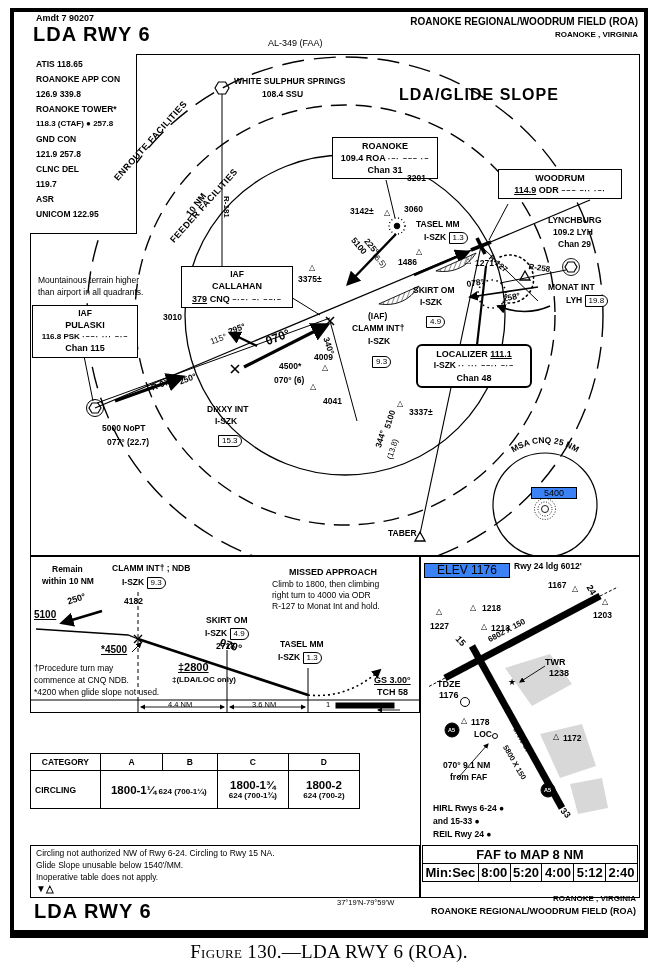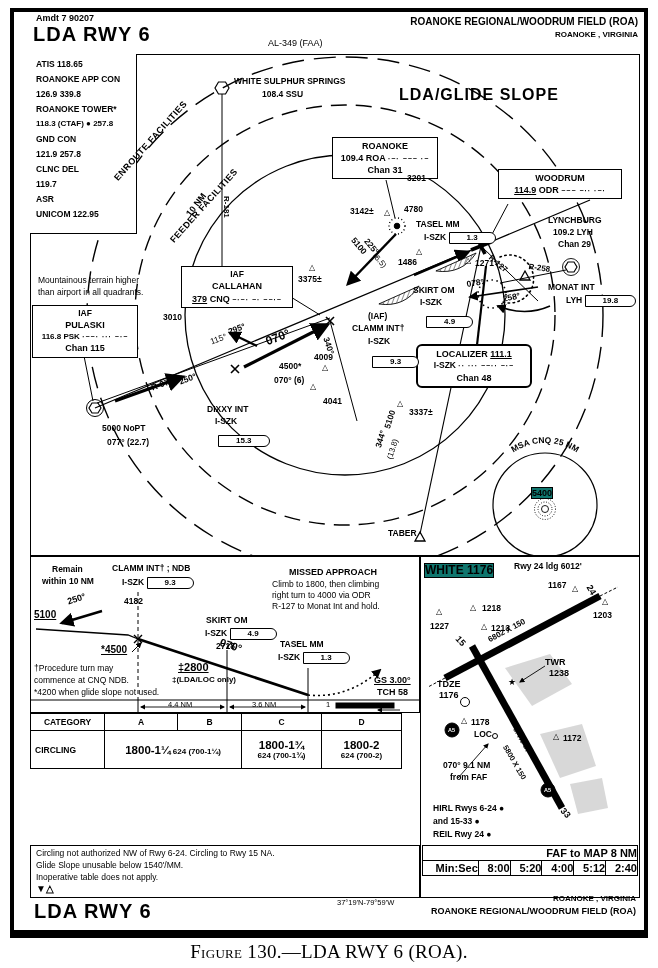--- a/index.html
+++ b/index.html
@@ -7,32 +7,32 @@
   .plate{position:absolute;left:10px;top:8px;width:638px;height:930px;border:4px solid #000;border-bottom-width:8px;box-sizing:border-box;background:#fff;z-index:0}
   svg{position:absolute;z-index:1;overflow:hidden}
   .box{position:absolute;border:1.5px solid #000;z-index:1;box-sizing:border-box}
   .t{position:absolute;white-space:nowrap;color:#000;line-height:1.12;z-index:2}
   .b{font-weight:bold}
   .u{text-decoration:underline}
   .cx{transform:translateX(-50%)}
   .r{transform-origin:0 0}.f75{font-size:7.5px}.f8{font-size:8px}.f85{font-size:8.5px}.f9{font-size:9px}
   .f10{font-size:10px}.f11{font-size:11px}.f12{font-size:12px}.f16{font-size:16px}.f20{font-size:20px}
   .morse{font-weight:bold;letter-spacing:1px;font-size:7px}
-  .dme{display:inline-block;border:1.2px solid #000;border-radius:0 7px 7px 0;padding:0 17px;font-weight:bold;font-size:8px;background:#fff;line-height:1.25}
-  .sqbox{display:inline-block;border:1.2px solid #000;padding:0 0;font-weight:bold;background:#0f766e}
+  .dme{display:inline-block;border:1.2px solid #000;border-radius:0 7px 7px 0;padding:0 3px;font-weight:normal;font-size:8px;background:#fff;line-height:1.25}
+  .sqbox{display:inline-block;border:1.2px solid #000;padding:0 12px;font-weight:normal;background:#3b82f6}
   .navbox{position:absolute;border:1.6px solid #000;border-radius:0;background:#fff;text-align:center;padding:2px 4px;line-height:1.35;z-index:2}
   .navbox.heavy{border-width:2.5px;border-radius:6px}
   .tri{font-size:8px;z-index:2}
   .mtab,.ftab{position:absolute;border-collapse:collapse;z-index:2;background:#fff}
   .mtab td{border:1.2px solid #000;text-align:center;padding:1px 2px;font-size:8px}
   .mtab td.cat{text-align:left;padding-left:4px;font-weight:bold;font-size:8.5px}
   .mtab tr.hd td{font-weight:bold;font-size:8.5px;height:14px}
   .mm{font-size:11.5px;font-weight:bold}
   .ms{font-size:8px}
-  .ftab td{border:1.2px solid #000;text-align:right;font-size:11px;font-weight:bold;padding:1px 0}
+  .ftab td{border:1.2px solid #000;text-align:center;font-size:13px;font-weight:bold;padding:1px 0}
   .caption{font-family:"Liberation Serif",serif;font-variant:small-caps;font-size:19px;letter-spacing:.3px;z-index:2}
 </style>
 </head>
 <body>
 
 <div class="plate"></div>
 
 <span class="t b f9" style="left:36px;top:13px">Amdt 7  90207</span>
 <span class="t b f20" style="left:33px;top:23px;letter-spacing:1px">LDA RWY 6</span>
 <span class="t f9" style="left:268px;top:38px">AL-349 (FAA)</span>
@@ -184,21 +184,21 @@
 <span class="t" style="left:372px;top:350px"><span class="dme">9.3</span></span>
 <span class="t b f85" style="left:207px;top:405px">DIXXY INT</span>
 <span class="t b f85" style="left:215px;top:417px">I-SZK</span>
 <span class="t" style="left:218px;top:429px"><span class="dme">15.3</span></span>
 <span class="t b f85" style="left:388px;top:529px">TABER</span>
 <span class="t" style="left:531px;top:482px"><span class="sqbox f9">5400</span></span>
 
 <span class="t b f85" style="left:407px;top:174px">3201</span>
 <span class="t b f85" style="left:350px;top:207px">3142±</span>
 <span class="t tri" style="left:384px;top:209px">△</span>
-<span class="t b f85" style="left:404px;top:205px">4780</span>
+<span class="t b f85" style="left:404px;top:205px">3060</span>
 <span class="t tri" style="left:309px;top:264px">△</span>
 <span class="t b f85" style="left:298px;top:275px">3375±</span>
 <span class="t b f85" style="left:163px;top:313px">3010</span>
 <span class="t tri" style="left:416px;top:248px">△</span>
 <span class="t b f85" style="left:398px;top:258px">1486</span>
 <span class="t tri" style="left:465px;top:257px">△</span>
 <span class="t b f85" style="left:475px;top:259px">1271</span>
 <span class="t tri" style="left:322px;top:364px">△</span>
 <span class="t b f85" style="left:314px;top:353px">4009</span>
 <span class="t tri" style="left:310px;top:383px">△</span>
@@ -276,21 +276,21 @@
 <span class="t f85" style="left:272px;top:602px">R-127 to Monat Int and hold.</span>
 <span class="t b f9 u" style="left:374px;top:675px">GS 3.00°</span>
 <span class="t b f9" style="left:377px;top:687px">TCH 58</span>
 <span class="t f85" style="left:34px;top:664px">†Procedure turn may</span>
 <span class="t f85" style="left:34px;top:676px">commence at CNQ NDB.</span>
 <span class="t f85" style="left:34px;top:688px">*4200 when glide slope not used.</span>
 <span class="t f75" style="left:168px;top:701px">4.4 NM</span>
 <span class="t f75" style="left:252px;top:701px">3.6 NM</span>
 <span class="t f75" style="left:326px;top:701px">1</span>
 
-<table class="mtab" style="left:30px;top:713px;width:372px">
+<table class="mtab" style="left:30px;top:753px;width:330px">
   <colgroup>
       <col style="width:76px">
       <col style="width:78px">
       <col style="width:68px">
       <col style="width:84px">
       <col style="width:84px">
     </colgroup>
   <tbody>
       <tr class="hd">
     <td>CATEGORY</td>
@@ -338,21 +338,21 @@
     <line x1="180" y1="40" x2="198" y2="31" stroke-width="1" stroke-dasharray="3,2"></line>
     <line x1="25" y1="122" x2="8" y2="131" stroke-width="1" stroke-dasharray="3,2"></line>
     <line x1="125" y1="110" x2="100" y2="126" stroke-width="0.9" marker-end="url(#ska)"></line>
     <line x1="38" y1="222" x2="68" y2="188" stroke-width="0.9" marker-end="url(#ska)"></line>
     <circle cx="45" cy="146" r="4.5" stroke-width="1"></circle>
     <circle cx="75" cy="180" r="2.5" stroke-width="1"></circle>
     <circle cx="32" cy="174" r="7" fill="#000"></circle>
     <circle cx="128" cy="234" r="7" fill="#000"></circle>
   </g>
 </svg>
-<span class="t" style="left:424px;top:560px"><span class="sqbox f12" style="border-width:1.8px"><span>WHITE</span>&nbsp;<span>1176</span></span></span>
+<span class="t" style="left:424px;top:560px"><span class="sqbox f12" style="border-width:1.8px"><span>ELEV</span>&nbsp;<span>1176</span></span></span>
 <span class="t b f85" style="left:514px;top:562px">Rwy 24 ldg 6012'</span>
 <span class="t b f85" style="left:548px;top:581px">1167</span>
 <span class="t tri" style="left:572px;top:585px">△</span>
 <span class="t tri" style="left:470px;top:604px">△</span>
 <span class="t b f85" style="left:482px;top:604px">1218</span>
 <span class="t tri" style="left:436px;top:608px">△</span>
 <span class="t b f85" style="left:430px;top:622px">1227</span>
 <span class="t tri" style="left:481px;top:623px">△</span>
 <span class="t b f85" style="left:491px;top:624px">1213</span>
 <span class="t tri" style="left:602px;top:598px">△</span>

